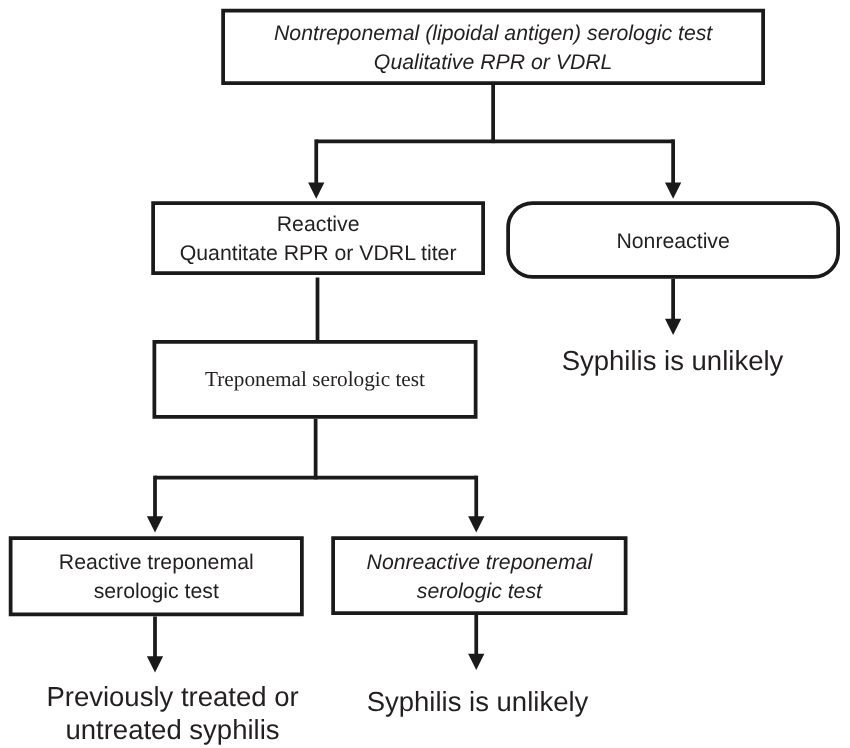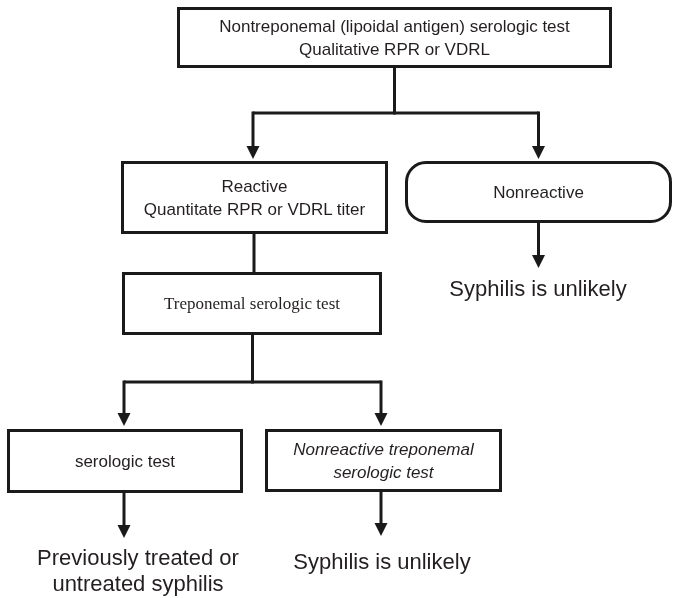--- a/index.html
+++ b/index.html
@@ -81,39 +81,40 @@
     <polygon points="117.5,413 130.5,413 124,426"></polygon>
     <path d="M381 380.5 V414"></path>
     <polygon points="374.5,413 387.5,413 381,426"></polygon>
 
     <path d="M124 493 V526"></path>
     <polygon points="117.5,525 130.5,525 124,538"></polygon>
     <path d="M381 492 V524"></path>
     <polygon points="374.5,523 387.5,523 381,536"></polygon>
   </svg>
 
-  <div class="node" style="left:177px; top:7px; width:435px; height:61px;">
+  <div class="node" style="left:177px; top:7px; width:435px; height:61px;font-style:italic;">
     <span>Nontreponemal (lipoidal antigen) serologic test</span>
     <span>Qualitative RPR or VDRL</span>
   </div>
 
-  <div class="node" style="left:121px; top:161px; width:267px; height:73px;">
+  <div class="node" style="left:121px; top:161px; width:267px; height:59px;">
     <span>Reactive</span>
     <span>Quantitate RPR or VDRL titer</span>
   </div>
 
   <div class="node" style="left:405px; top:161px; width:267px; height:62px;border-radius:21px;">
     <span>Nonreactive</span>
   </div>
 
   <div class="node" style="left:122px; top:272px; width:260px; height:63px;font-family:Liberation Serif, serif;">
     <span>Treponemal serologic test</span>
   </div>
 
   <div class="node" style="left:7px; top:429px; width:236px; height:64px;">
+    <span>Reactive treponemal</span>
     <span>serologic test</span>
   </div>
 
   <div class="node" style="left:265px; top:429px; width:237px; height:63px;font-style:italic;">
     <span>Nonreactive treponemal</span>
     <span>serologic test</span>
   </div>
 
   <div class="outcome" style="left:418px; top:276px; width:240px;">
     <span>Syphilis is unlikely</span>

